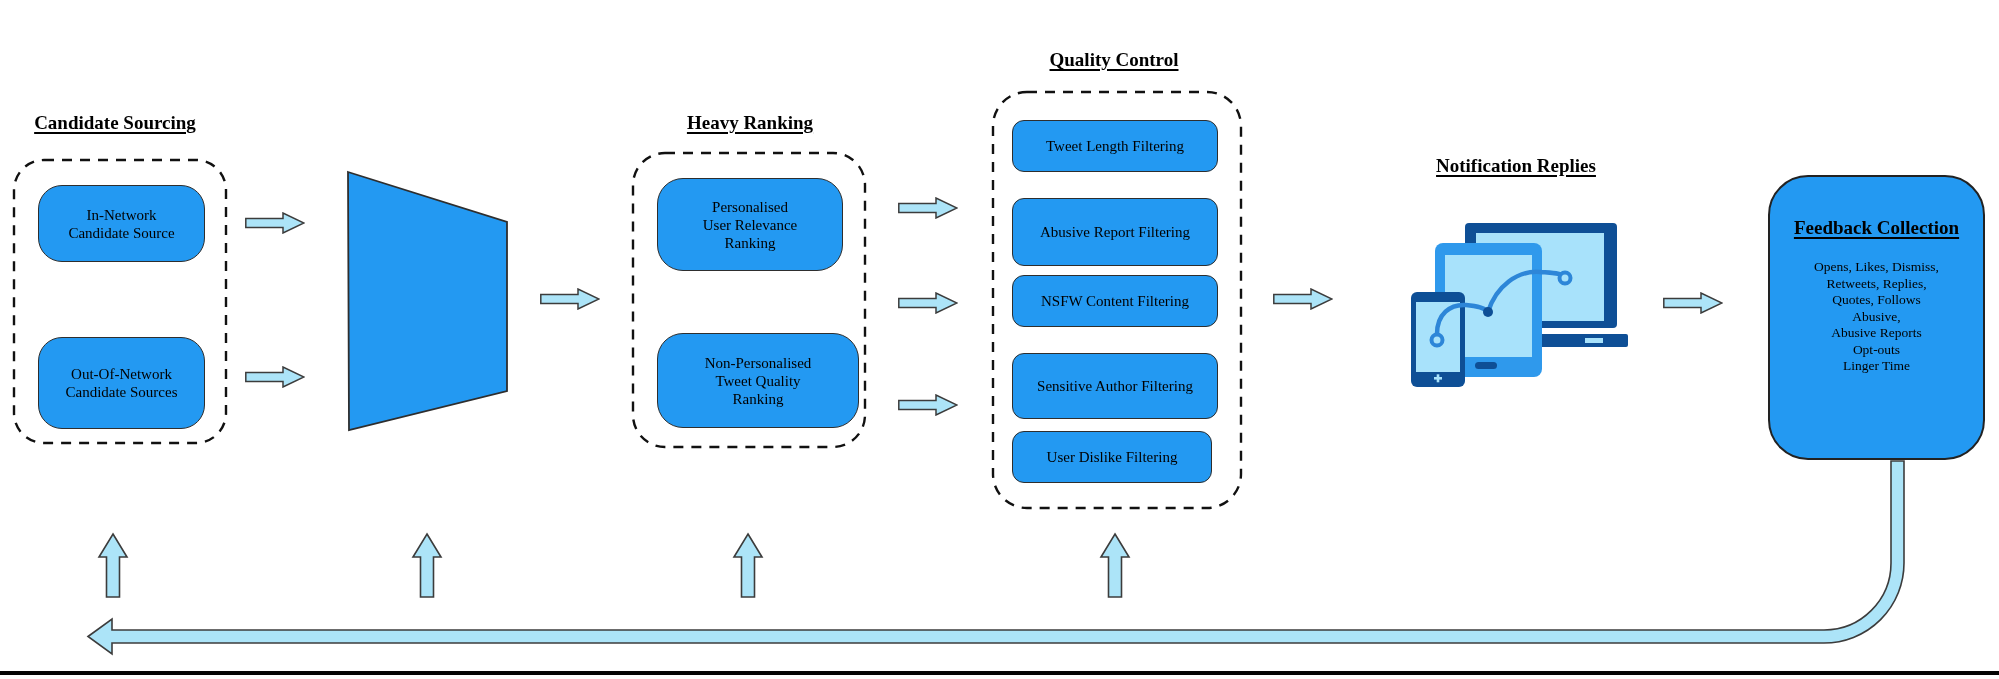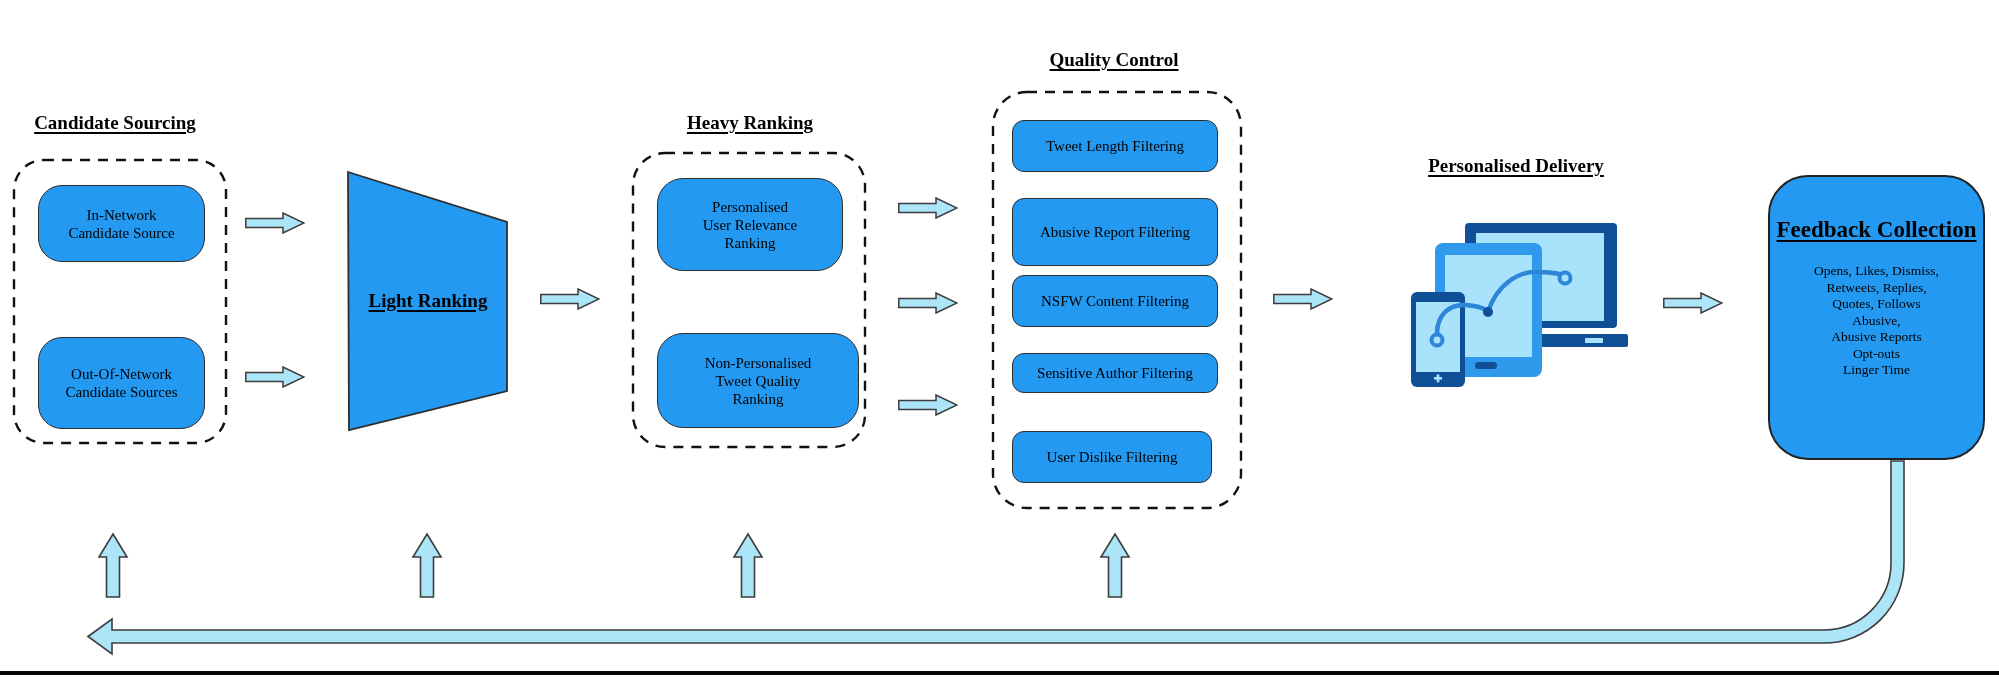--- a/index.html
+++ b/index.html
@@ -45,74 +45,73 @@
   }
   .feedback-box{
     position:absolute;left:1768px;top:175px;width:217px;height:285px;
     background:#2399f2;border:2px solid #222;border-radius:40px;
     box-sizing:border-box;
     display:flex;flex-direction:column;align-items:center;
     text-align:center;
   }
   .feedback-title{
     margin-top:40px;
-    font-weight:bold;font-size:23px;
+    font-weight:bold;font-size:19px;
     text-decoration:underline;text-decoration-thickness:2px;text-underline-offset:3px;
     white-space:nowrap;
   }
   .feedback-lines{
     margin-top:20px;
     font-size:13.5px;line-height:16.5px;
   }
   .bottom-line{
     position:absolute;left:0;top:671px;width:1999px;height:4px;background:#050505;
   }
   svg{display:block;}
 </style>
 </head>
 <body>
 
 <div class="canvas">
 
   <div class="sec-title" style="left:115px;top:111px;">Candidate Sourcing</div>
   <div class="sec-title" style="left:750px;top:111px;">Heavy Ranking</div>
   <div class="sec-title" style="left:1114px;top:48px;">Quality Control</div>
-  <div class="sec-title" style="left:1516px;top:154px;">Personalised Delivery</div>
+  <div class="sec-title" style="left:1516px;top:154px;">Notification Replies</div>
 
   <svg class="abs" style="left:12px;top:158px;" width="216" height="287" viewBox="0 0 216 287">
     <rect x="2" y="2" width="212" height="283" rx="30" fill="none" stroke="#111" stroke-width="2.4" stroke-dasharray="10 8"></rect>
   </svg>
   <svg class="abs" style="left:631px;top:151px;" width="236" height="298" viewBox="0 0 236 298">
     <rect x="2" y="2" width="232" height="294" rx="32" fill="none" stroke="#111" stroke-width="2.4" stroke-dasharray="10 8"></rect>
   </svg>
   <svg class="abs" style="left:991px;top:90px;" width="252" height="420" viewBox="0 0 252 420">
     <rect x="2" y="2" width="248" height="416" rx="34" fill="none" stroke="#111" stroke-width="2.4" stroke-dasharray="10 8"></rect>
   </svg>
 
   <div class="bluebox r16" style="left:38px;top:185px;width:167px;height:77px;">In-Network
 Candidate Source</div>
   <div class="bluebox r16" style="left:38px;top:337px;width:167px;height:92px;">Out-Of-Network
 Candidate Sources</div>
 
   <svg class="abs" style="left:346px;top:169px;" width="164" height="263" viewBox="0 0 164 263">
     <polygon points="2,3 161,53 161,222 3,261" fill="#2399f2" stroke="#2e2e2e" stroke-width="1.8"></polygon>
   </svg>
-  <div class="funnel-label">Light Ranking</div>
 
   <div class="bluebox r18" style="left:657px;top:178px;width:186px;height:93px;">Personalised
 User Relevance
 Ranking</div>
   <div class="bluebox r18" style="left:657px;top:333px;width:202px;height:95px;">Non-Personalised
 Tweet Quality
 Ranking</div>
 
   <div class="bluebox r12" style="left:1012px;top:120px;width:206px;height:52px;">Tweet Length Filtering</div>
   <div class="bluebox r12" style="left:1012px;top:198px;width:206px;height:68px;">Abusive Report Filtering</div>
   <div class="bluebox r12" style="left:1012px;top:275px;width:206px;height:52px;">NSFW Content Filtering</div>
-  <div class="bluebox r12" style="left:1012px;top:353px;width:206px;height:40px;">Sensitive Author Filtering</div>
+  <div class="bluebox r12" style="left:1012px;top:353px;width:206px;height:66px;">Sensitive Author Filtering</div>
   <div class="bluebox r12" style="left:1012px;top:431px;width:200px;height:52px;">User Dislike Filtering</div>
 
   <svg class="abs" style="left:245px;top:212px;" width="60" height="22" viewBox="0 0 60 22">
     <polygon points="0.8,6.5 38,6.5 38,1 59,11 38,21 38,15.5 0.8,15.5" fill="#ace4f8" stroke="#3c3c3c" stroke-width="1.5"></polygon>
   </svg>
   <svg class="abs" style="left:245px;top:366px;" width="60" height="22" viewBox="0 0 60 22">
     <polygon points="0.8,6.5 38,6.5 38,1 59,11 38,21 38,15.5 0.8,15.5" fill="#ace4f8" stroke="#3c3c3c" stroke-width="1.5"></polygon>
   </svg>
 
   <svg class="abs" style="left:540px;top:288px;" width="60" height="22" viewBox="0 0 60 22">

